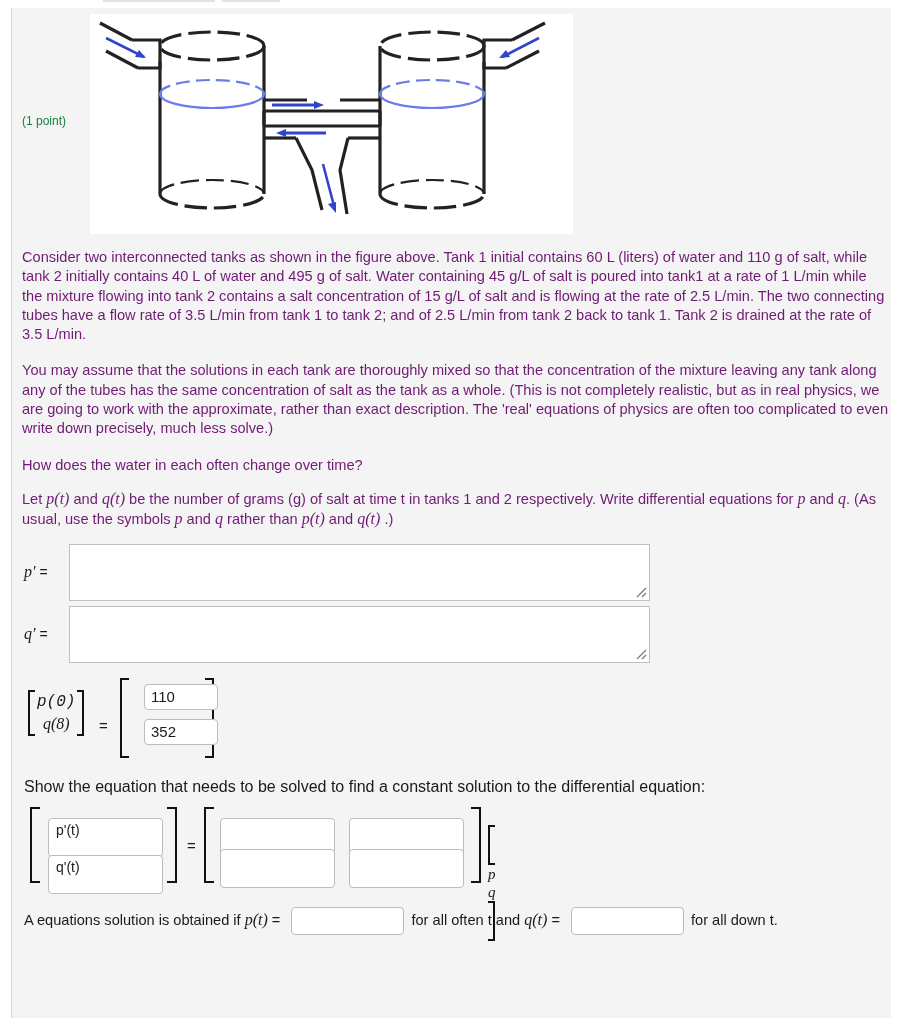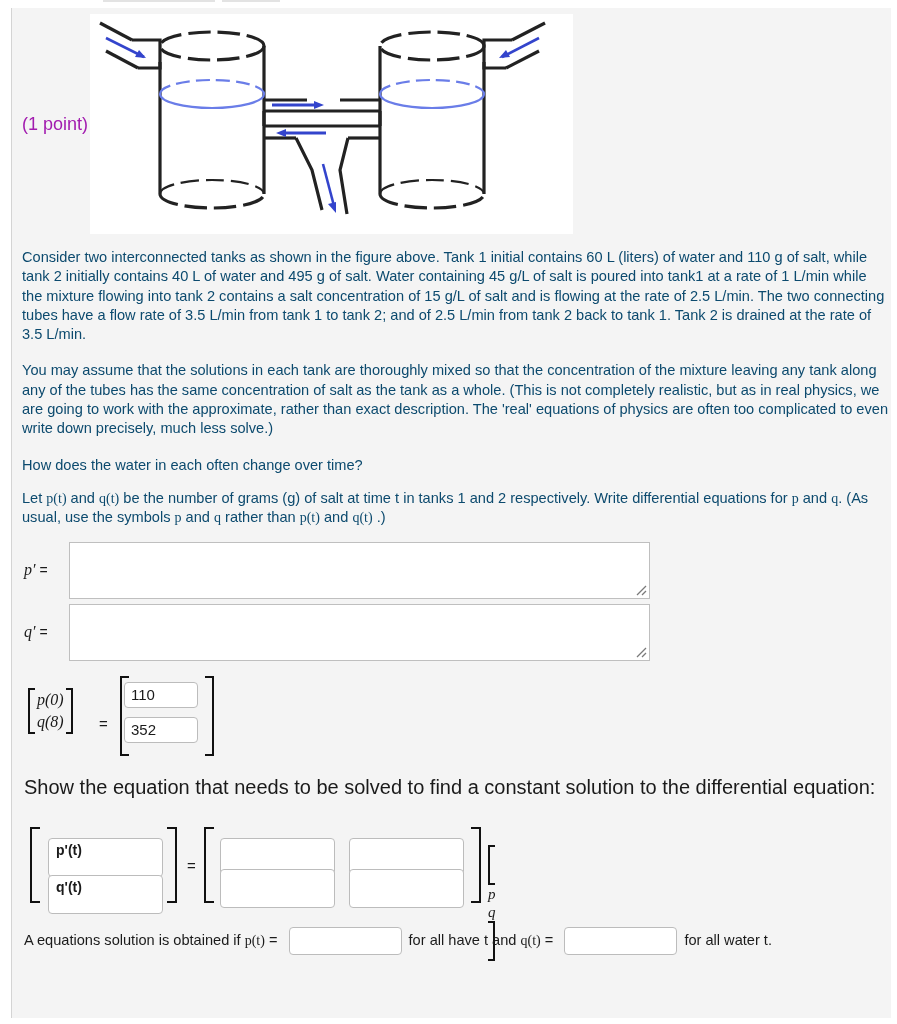--- a/index.html
+++ b/index.html
@@ -45,22 +45,22 @@
 
   
   .figure-row {
     position: relative;
     height: 228px;
   }
   .points-label {
     position: absolute;
     left: 10px;
     top: 106px;
-    font-size: 18px;
-    color: #a21caf;
+    font-size: 12px;
+    color: #15803d;
     white-space: nowrap;
   }
   .figure-box {
     position: absolute;
     left: 78px;
     top: 6px;
     width: 483px;
     height: 220px;
     background: #ffffff;
   }
@@ -70,26 +70,27 @@
   .content {
     position: absolute;
     left: 10px;
     top: 240px;
     width: 866px;
   }
   p.para {
     margin: 0 0 17px 0;
     font-size: 14.6px;
     line-height: 19.3px;
-    color: #0c4a6e;
+    color: #701a75;
   }
   p.para.tight { margin-bottom: 14px; }
   .mth {
     font-family: "Liberation Serif", serif;
-    font-size: 14px;
+    font-style: italic;
+    font-size: 16px;
   }
 
   
   .ta-row {
     position: relative;
     height: 62px;
   }
   .ta-row .lbl {
     position: absolute;
     left: 2px;
@@ -165,21 +166,21 @@
   }
   .bigbrk {
     position: absolute;
     border-top: 2px solid #111;
     border-bottom: 2px solid #111;
     width: 9px;
     box-sizing: border-box;
   }
   .num-inputs {
     position: absolute;
-    left: 100px;
+    left: 120px;
     top: 16px;
     width: 76px;
   }
   .ti {
     display: block;
     width: 74px;
     height: 26px;
     background: #ffffff;
     border: 1px solid #bcbcbc;
     border-radius: 4px;
@@ -187,40 +188,39 @@
     font-family: "Liberation Sans", sans-serif;
     font-size: 15px;
     color: #1a1a1a;
     padding: 0 6px;
     line-height: 24px;
     margin-bottom: 9px;
   }
 
   
   .mat-head {
-    font-size: 20px;
-    margin: 10px 0 28px 2px;
+    font-size: 16px;
+    margin: 10px 0 11px 2px;
   }
   .mateq {
     position: relative;
     height: 78px;
     margin-left: 2px;
   }
   .mi {
     width: 115px;
     height: 39px;
     background: #ffffff;
     border: 1px solid #bcbcbc;
     border-radius: 4px;
     box-sizing: border-box;
     font-size: 14px;
     padding: 0 7px;
     line-height: 23px;
     position: absolute;
-    font-weight: bold;
   }
   .mateq .eq2 {
     position: absolute;
     left: 163px;
     top: 30px;
     font-size: 15px;
   }
   .pqvec {
     position: absolute;
     left: 464px;
@@ -384,21 +384,21 @@
             <path d="M12 3 L3 12"></path>
             <path d="M12 8 L8 12"></path>
           </g>
         </svg>
       </div>
     </div>
 
 
     <div class="ivals">
       <div class="vecbox">
-        <span class="brk l" style="height:46px;"></span><span class="col"><span style="display:block;">p(0)</span><span style="display:block;">q(8)</span></span><span class="brk r" style="height:46px;"></span>
+        <span class="brk l" style="height:46px;"></span><span class="col"><span style="display:block;font-family:Liberation Mono, monospace;">p(0)</span><span style="display:block;">q(8)</span></span><span class="brk r" style="height:46px;"></span>
       </div>
 
       <div class="eqsign">=</div>
 
       <div class="bigbrk" style="left:96px; top:10px; height:80px; border-left:2px solid #111;"></div>
       <div class="bigbrk" style="left:181px; top:10px; height:80px; border-right:2px solid #111;"></div>
 
       <div class="num-inputs">
         <span class="ti">110</span>
         <span class="ti">352</span>
@@ -423,16 +423,16 @@
       <span class="mi" style="left:196px; top:11px;"></span>
       <span class="mi" style="left:325px; top:11px;"></span>
       <span class="mi" style="left:196px; top:42px;"></span>
       <span class="mi" style="left:325px; top:42px;"></span>
 
       <div class="pqvec">
         <span class="brk l" style="height:40px;"></span><span class="col"><span style="display:block;">p</span><span style="display:block;">q</span></span><span class="brk r" style="height:40px;"></span>
       </div>
     </div>
 
-    <div class="lastline"><span>A equations solution is obtained if </span><span class="mth">p(t)</span><span> = </span><span class="inline-in"></span><span>for all have t and </span><span class="mth">q(t)</span><span> = </span><span class="inline-in"></span><span>for all water t.</span></div>
+    <div class="lastline"><span>A equations solution is obtained if </span><span class="mth">p(t)</span><span> = </span><span class="inline-in"></span><span>for all often t and </span><span class="mth">q(t)</span><span> = </span><span class="inline-in"></span><span>for all down t.</span></div>
 
   </div>
 </div>
 
 </body></html>

